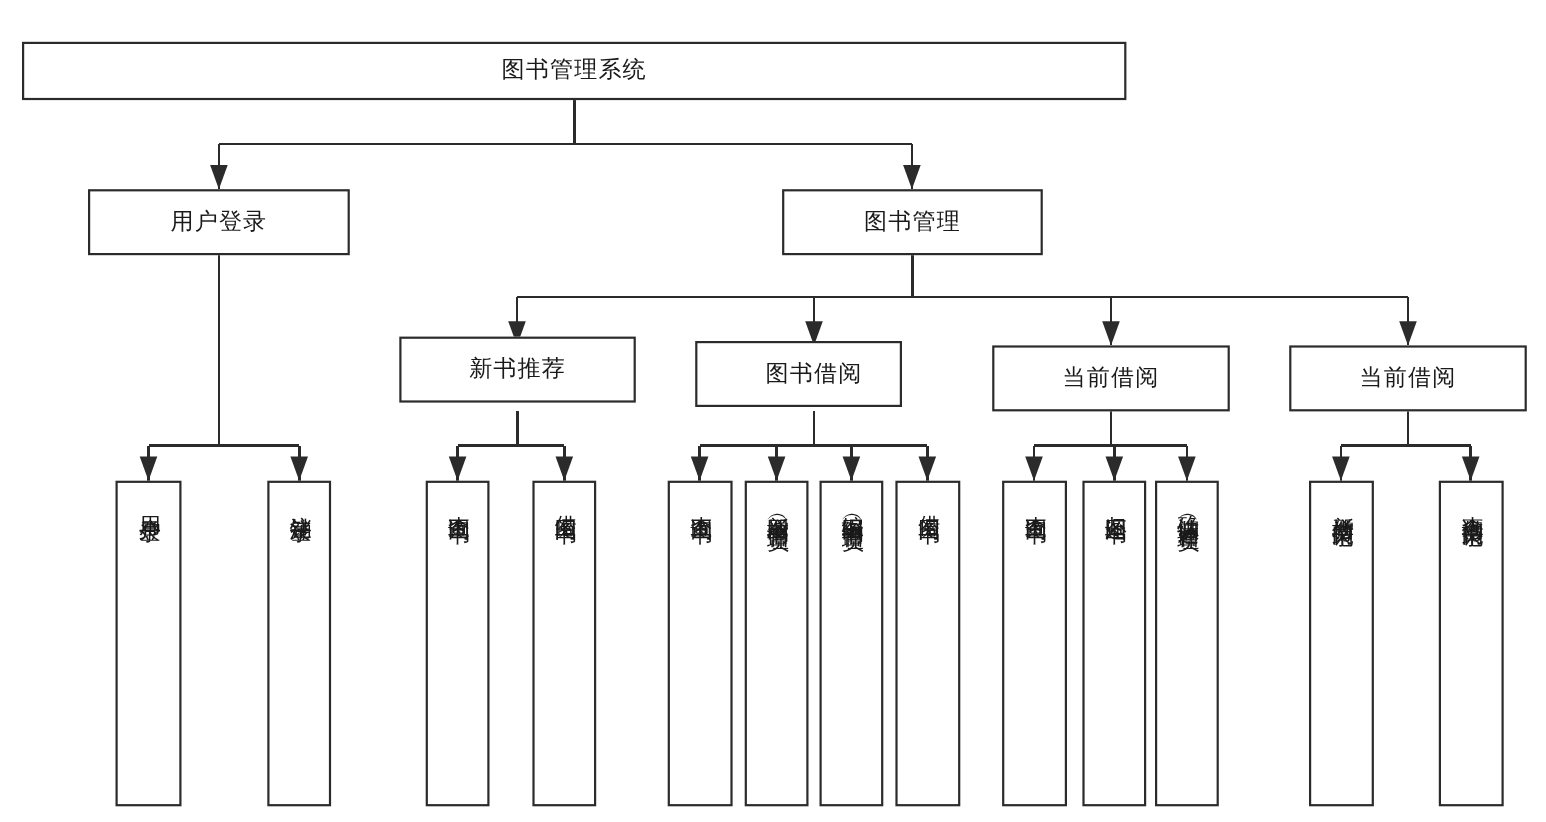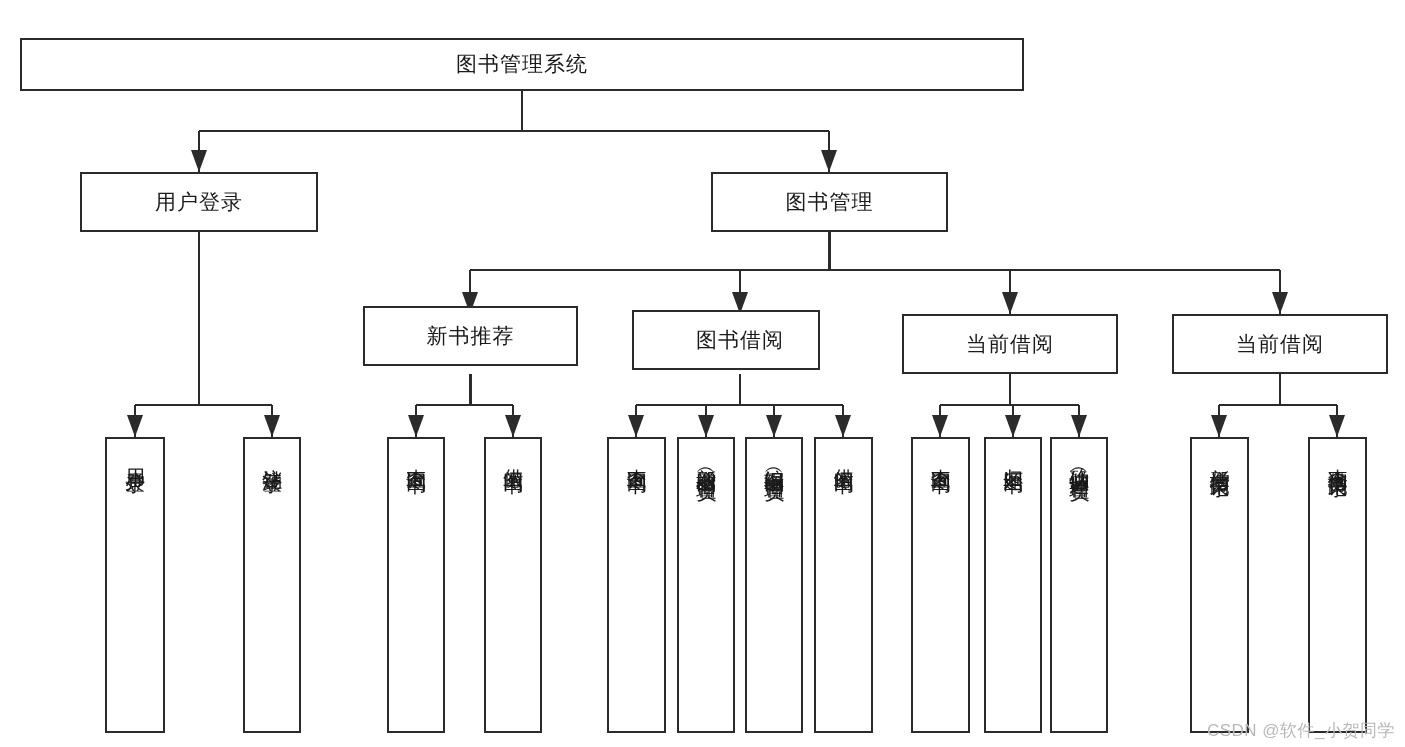--- a/index.html
+++ b/index.html
@@ -188,14 +188,13 @@
       <div class="node vert" style="left: 1050px; top: 437px; width: 58px; height: 296px;">
         <span class="node-label">确认归还（管理员）</span>
       </div>
       <div class="node vert" style="left: 1190px; top: 437px; width: 59px; height: 296px;">
         <span class="node-label">新增借阅记录</span>
       </div>
       <div class="node vert" style="left: 1308px; top: 437px; width: 59px; height: 296px;">
         <span class="node-label">查询借阅记录</span>
       </div>
     </div>
-  <div class="watermark">CSDN @软件_小贺同学</div>
 </div>
 
 </body></html>

